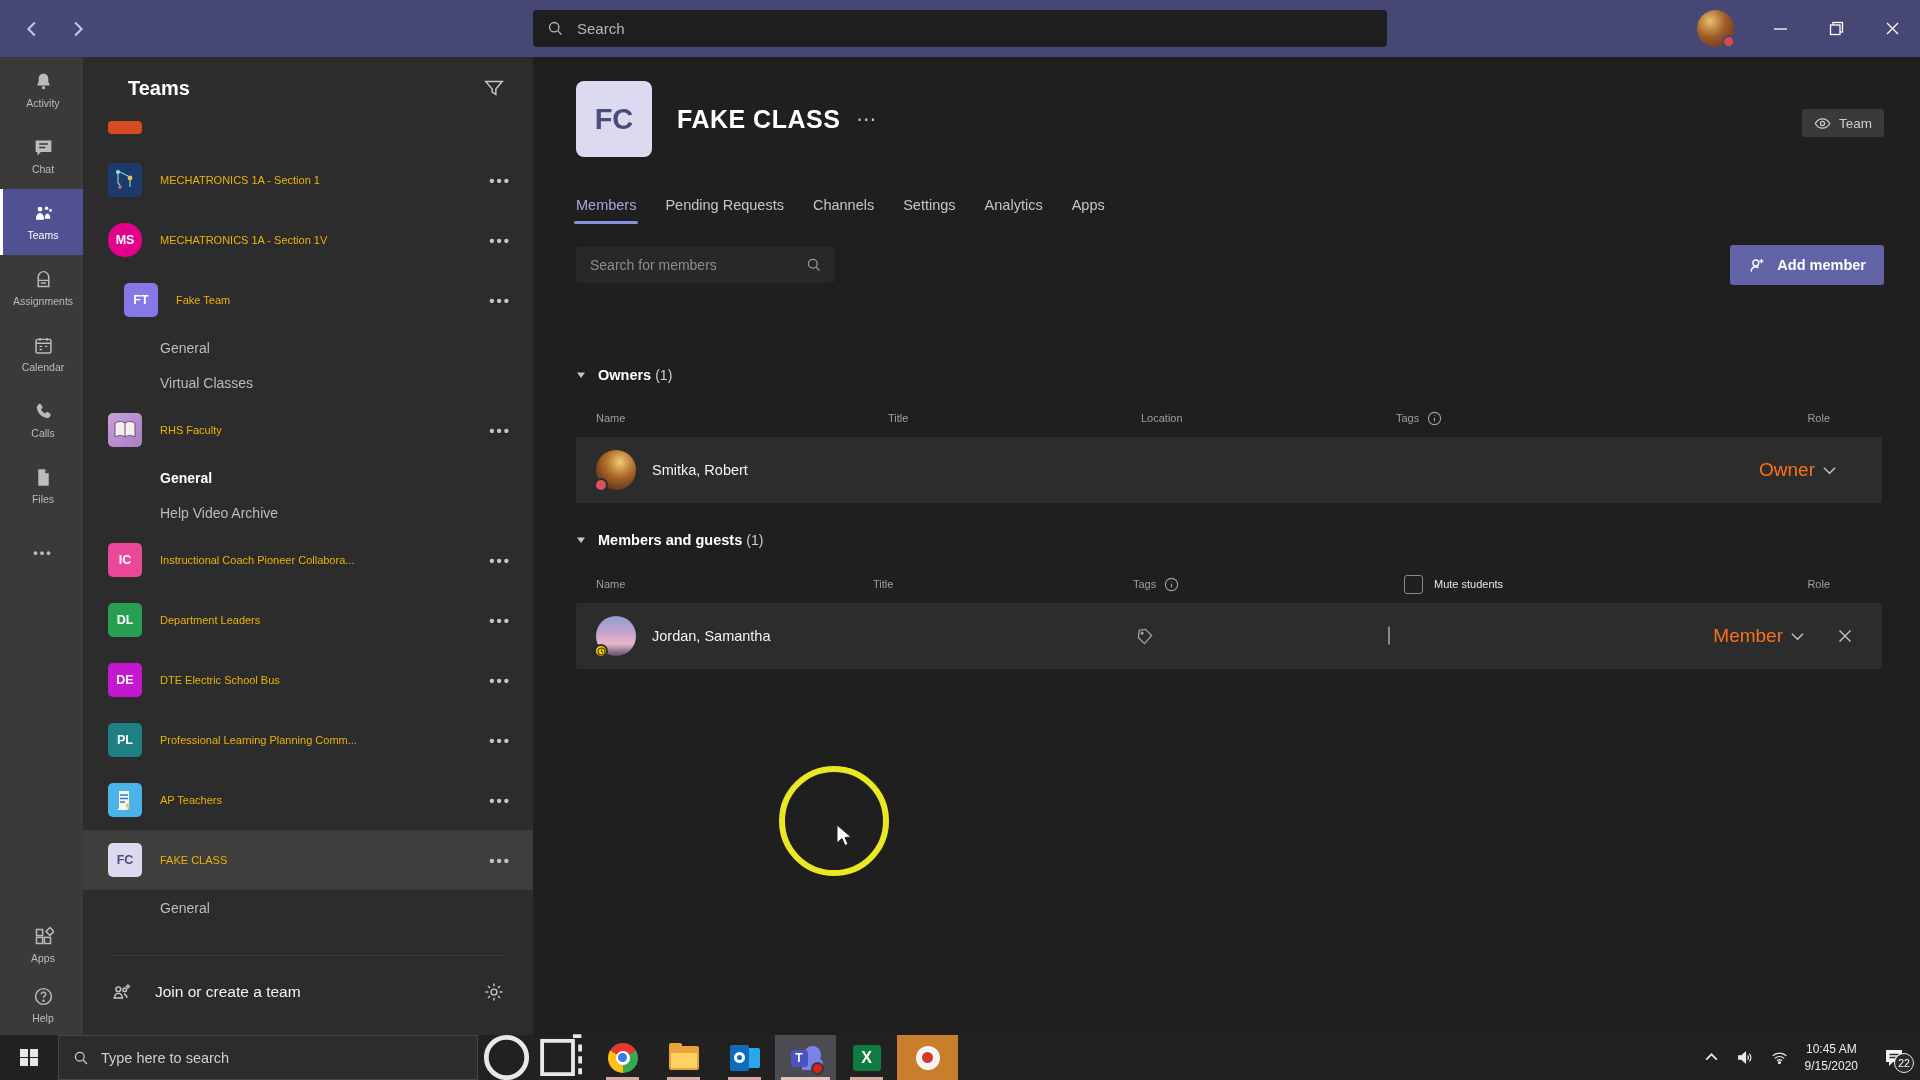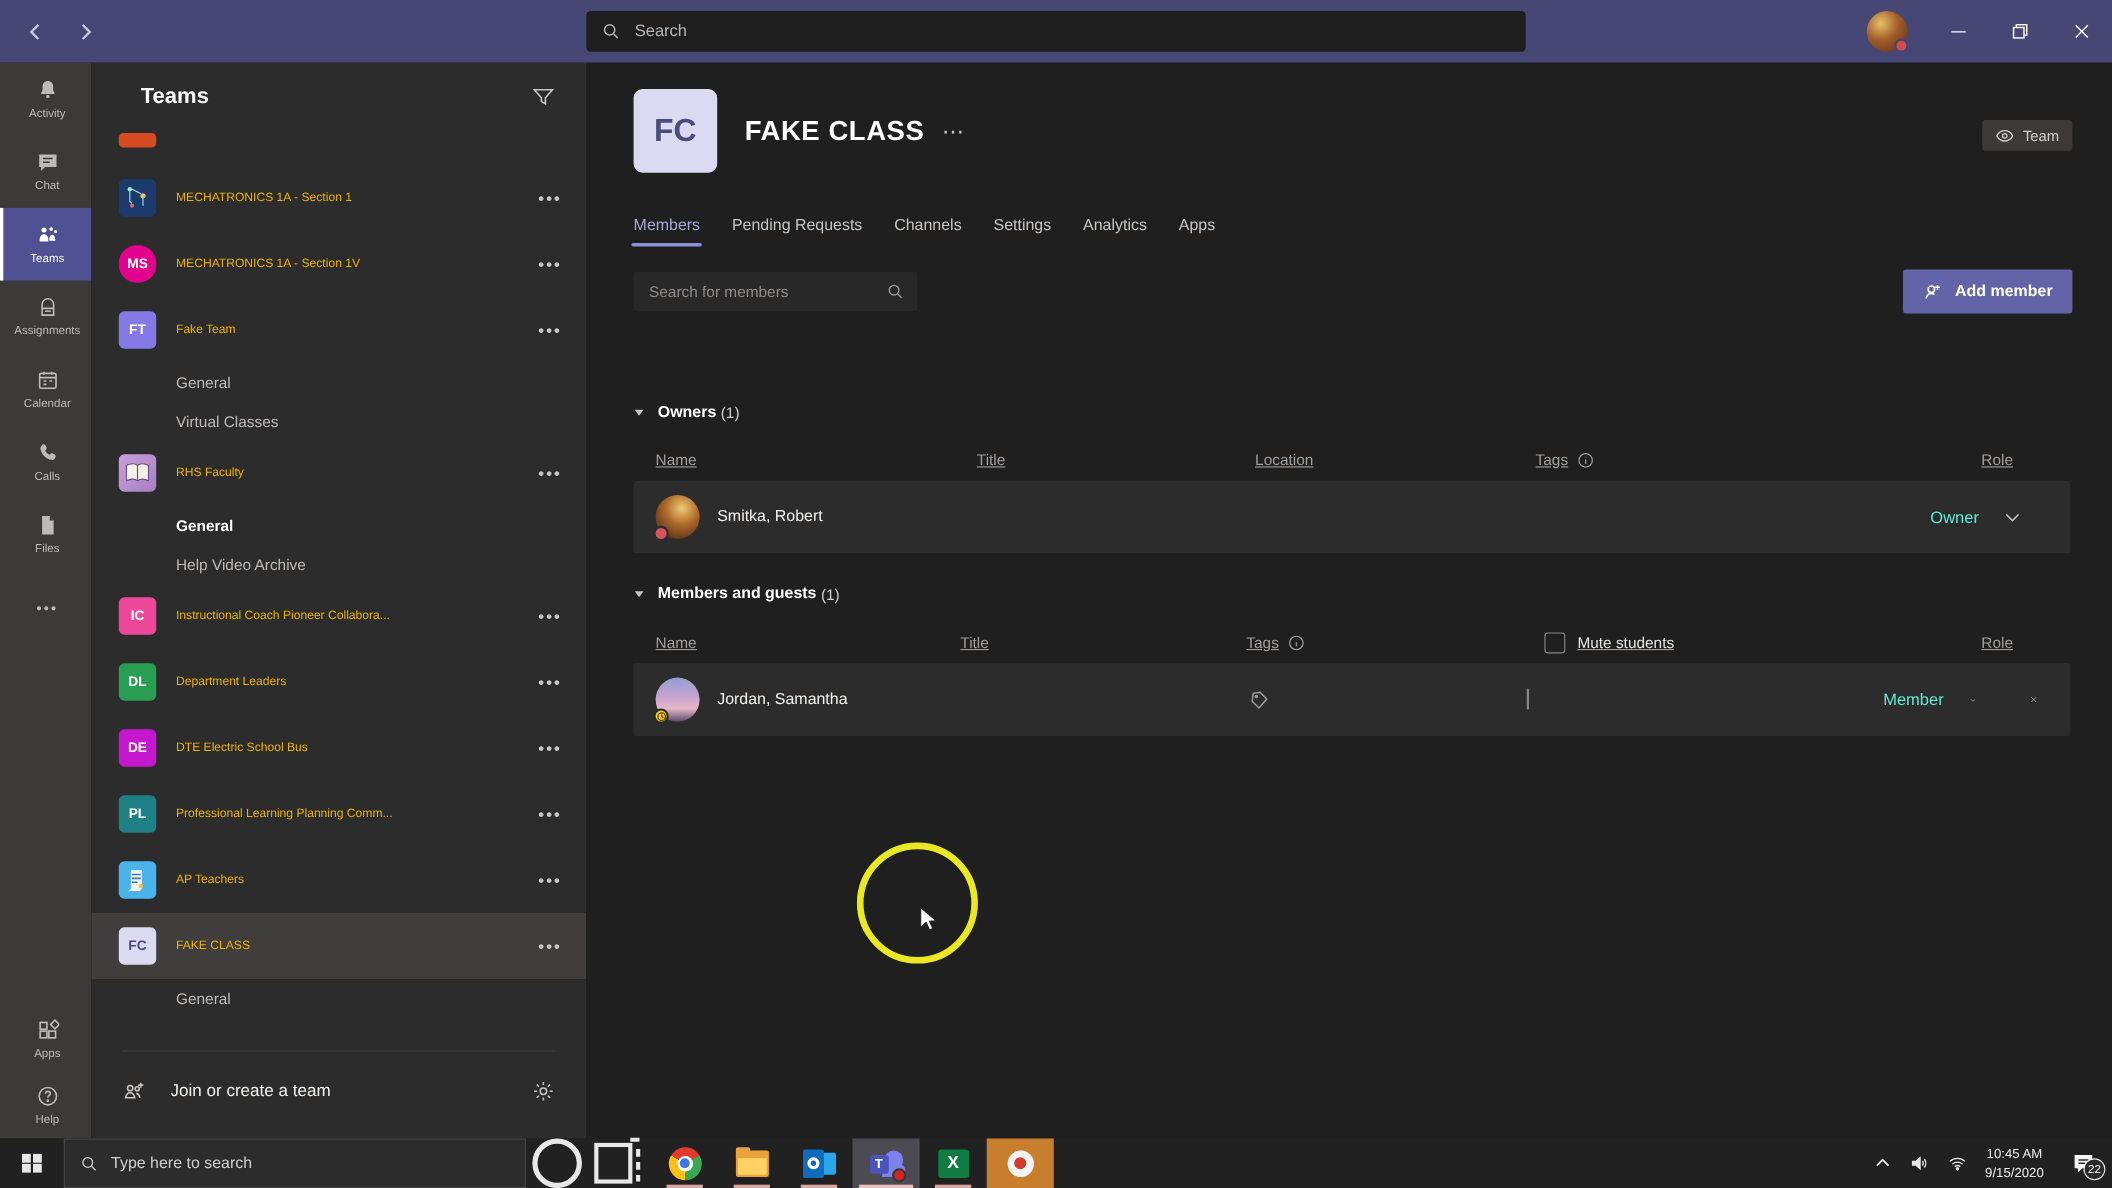--- a/index.html
+++ b/index.html
@@ -93,39 +93,39 @@
                     color:#ffffff; font-size:14.5px; font-weight:bold; display:flex;
                     align-items:center; gap:10px; padding:0 18px; cursor:pointer; }
   .add-member-btn svg { width:19px; height:19px; }
 
   .section-head { position:absolute; left:43px; display:flex; align-items:center; color:#ffffff; }
   .sec-tri { width:10px; height:10px; color:#c8c6c4; margin-right:12px; cursor:pointer; }
   .sec-label { font-size:14.5px; font-weight:bold; }
   .sec-count { font-size:14px; margin-left:4px; color:#d0cecd; }
 
   .mtable { position:absolute; left:43px; right:38px; }
-  .mt-header { display:grid; align-items:center; height:38px; color:#a19f9d; font-size:14px;text-decoration:underline; }
+  .mt-header { display:grid; align-items:center; height:38px; color:#a19f9d; font-size:11px; }
   .owners-grid { grid-template-columns:292px 253px 255px 1fr 170px; }
   .members-grid { grid-template-columns:277px 260px 271px 1fr 170px; }
   .mt-header .hcell { padding-left:20px; display:flex; align-items:center; gap:8px; }
   .mt-header .hcell.right { justify-content:flex-end; padding-right:52px; }
   .info-icon { width:15px; height:15px; color:#a19f9d; }
   .mt-row { display:grid; align-items:center; height:66px; background:#2d2c2c; border-radius:2px; }
   .cell-name { display:flex; align-items:center; padding-left:20px; gap:16px;
                color:#f3f2f1; font-size:14.5px; }
   .row-avatar { width:40px; height:40px; border-radius:50%; position:relative; flex-shrink:0; }
   .row-avatar.gold { background:radial-gradient(circle at 60% 30%, #f0cb74 0%, #b06a2a 40%, #5f3318 80%); }
   .row-avatar.sunset { background:linear-gradient(180deg,#8f9fd0 0%, #c9a3d0 45%, #e8b8c8 70%, #5a4a6a 100%); }
   .presence { position:absolute; left:-2px; bottom:-2px; width:14px; height:14px; border-radius:50%;
               border:2px solid #2d2c2c; }
   .presence.busy { background:#d9535f; }
   .presence.away { background:#fcd116; display:flex; align-items:center; justify-content:center; }
   .presence.away svg { width:9px; height:9px; color:#5a4500; }
-  .cell-role { display:flex; align-items:center; justify-content:flex-end; gap:24px;
-               color:#5eead4; font-size:15px; padding-right:46px; }
+  .cell-role { display:flex; align-items:center; justify-content:flex-end; gap:8px;
+               color:#f97316; font-size:19px; padding-right:46px; }
   .cell-role .chev { width:13px; height:9px; color:#c8c6c4; cursor:pointer; }
   .cell-role .remove-x { width:14px; height:14px; color:#c8c6c4; margin-left:26px; cursor:pointer; }
   .cell-tagicon { padding-left:22px; }
   .cell-tagicon svg { width:19px; height:19px; color:#a19f9d; cursor:pointer; }
   .checkbox { width:19px; height:19px; border:1.5px solid #8a8886; border-radius:3px;
               background:transparent; cursor:pointer; }
   .cell-check { padding-left:4px; }
 
   
   .click-ring { position:absolute; left:779px; top:766px; width:110px; height:110px;
@@ -351,21 +351,21 @@
 
         <div class="team-row">
           <div class="team-icon" style="background: rgb(227, 0, 140); border-radius: 16px;">
               <span>MS</span>
             </div>
           <span class="team-name">MECHATRONICS 1A - Section 1V</span>
           <span class="team-more">•••</span>
         </div>
 
         <div class="team-row">
-          <div class="team-icon" style="background: rgb(134, 120, 230);">
+          <div class="team-icon" style="background: rgb(134, 120, 230); margin-left: 16px;">
               <span>FT</span>
             </div>
           <span class="team-name">Fake Team</span>
           <span class="team-more">•••</span>
         </div>
         <div class="channel-row">General</div>
         <div class="channel-row">Virtual Classes</div>
 
         <div class="team-row">
           <div class="team-icon" style="background:linear-gradient(135deg,#c9a0dc,#a77fc2);">

